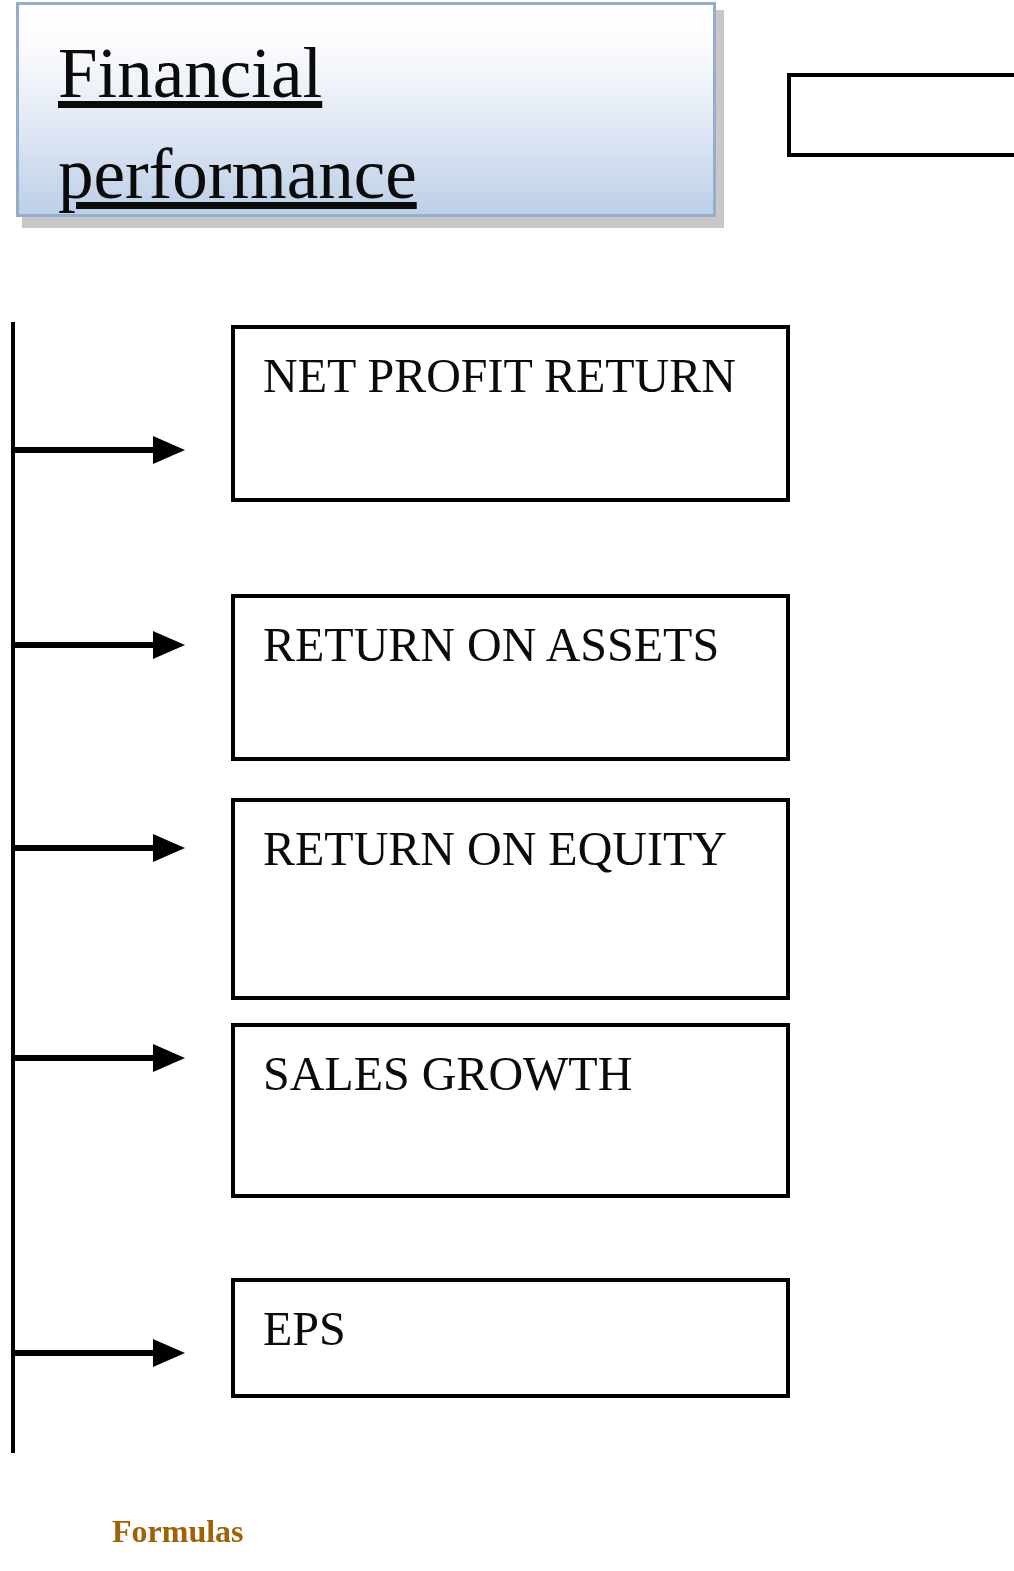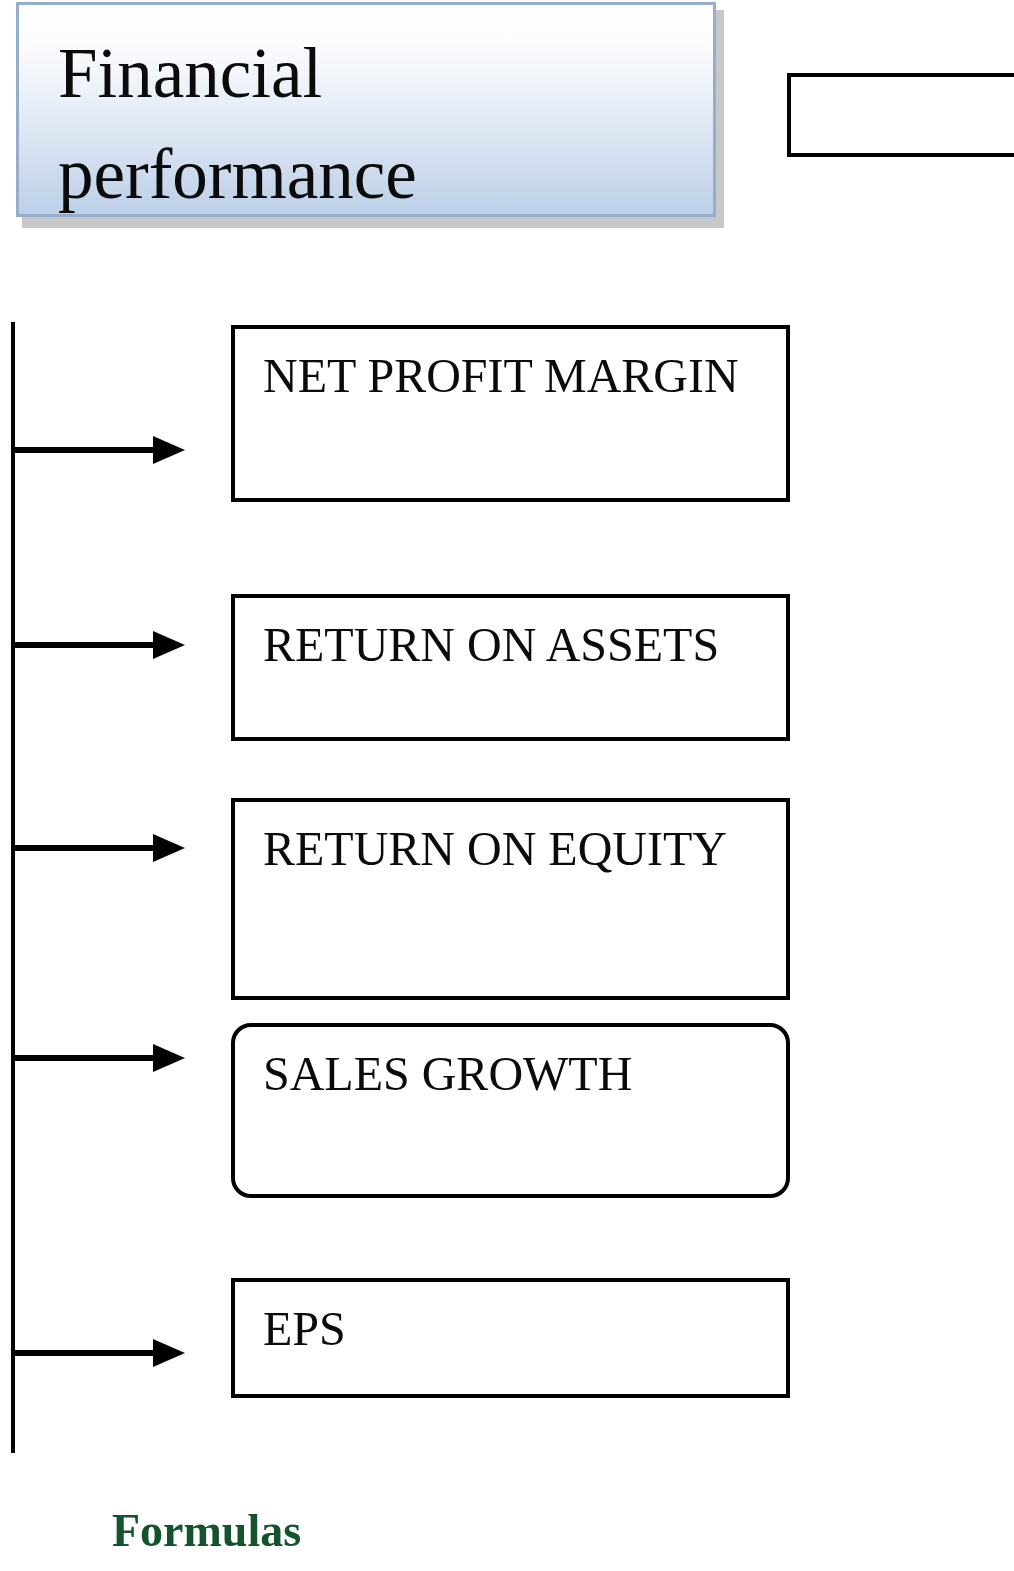--- a/index.html
+++ b/index.html
@@ -39,20 +39,21 @@
   .header-text {
     position: absolute;
     left: 39px;
     top: 18px;
     width: 650px;
     font-size: 71px;
     line-height: 101px;
     color: #0b0b0b;
     letter-spacing: 0px;
     white-space: pre-line;
+    text-decoration: underline;
   }
 
   
   .right-box {
     position: absolute;
     left: 787px;
     top: 73px;
     width: 260px;      
     height: 84px;
     box-sizing: border-box;
@@ -117,24 +118,24 @@
   }
   .metric-label.two-line {
     text-align: justify;
   }
 
   
   .formulas {
     position: absolute;
     left: 112px;
     top: 1503px;
-    font-size: 46px;
+    font-size: 32px;
     line-height: 56px;
     font-weight: bold;
-    color: #14532d;
+    color: #a16207;
   }
 </style>
 </head>
 <body>
 
 <div id="canvas">
 
   <div class="header-shadow"></div>
   <div class="header-box">
     <div class="header-text">Financial
@@ -162,32 +163,32 @@
   <div class="arrow" style="top:1055px;">
     <div class="shaft"></div>
     <div class="head"></div>
   </div>
   <div class="arrow" style="top:1350px;">
     <div class="shaft"></div>
     <div class="head"></div>
   </div>
 
   <div class="metric-box" style="top:325px; height:177px;">
-    <div class="metric-label two-line">NET PROFIT MARGIN</div>
+    <div class="metric-label two-line">NET PROFIT RETURN</div>
   </div>
 
-  <div class="metric-box" style="top:594px; height:147px;">
+  <div class="metric-box" style="top:594px; height:167px;">
     <div class="metric-label">RETURN ON ASSETS</div>
   </div>
 
   <div class="metric-box" style="top:798px; height:202px;">
     <div class="metric-label">RETURN ON EQUITY</div>
   </div>
 
-  <div class="metric-box" style="top:1023px; height:175px;border-radius:20px;">
+  <div class="metric-box" style="top:1023px; height:175px;">
     <div class="metric-label">SALES GROWTH</div>
   </div>
 
   <div class="metric-box" style="top:1278px; height:120px;">
     <div class="metric-label">EPS</div>
   </div>
 
   <div class="formulas">Formulas</div>
 
 </div>

